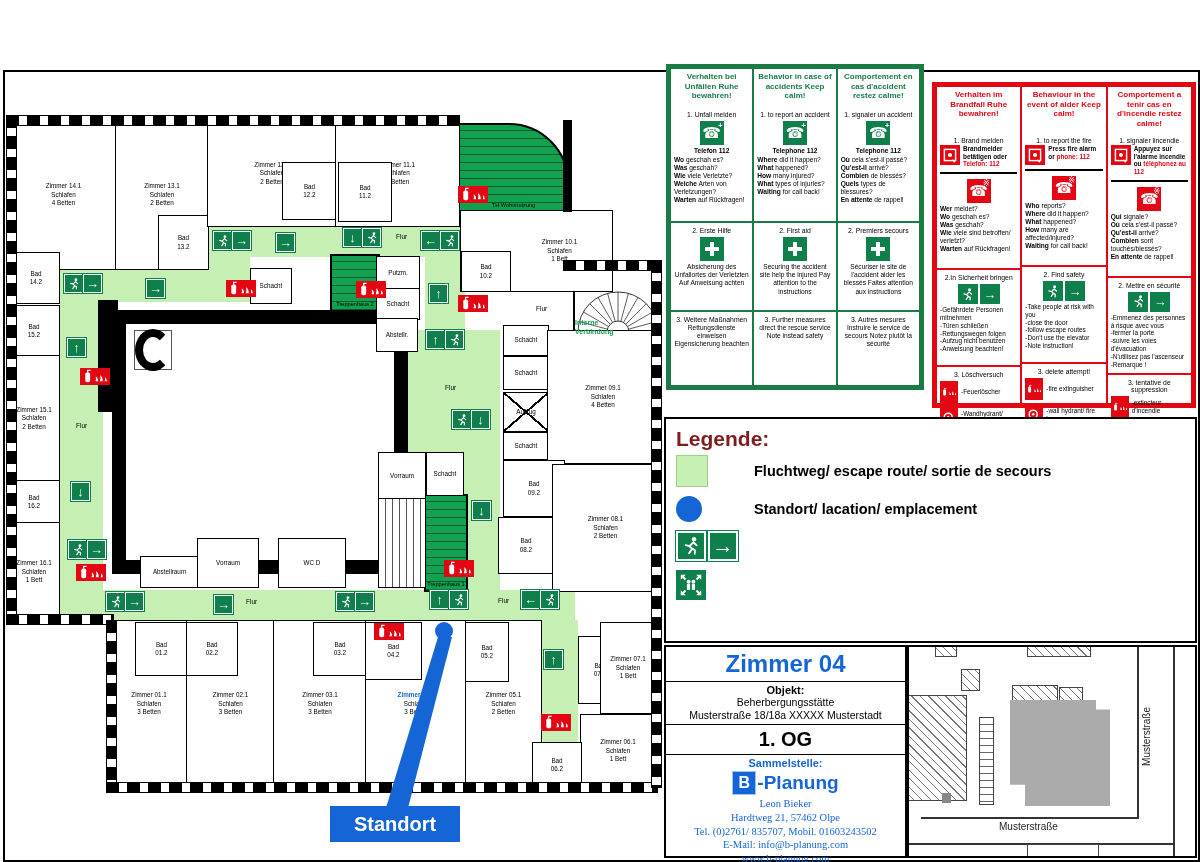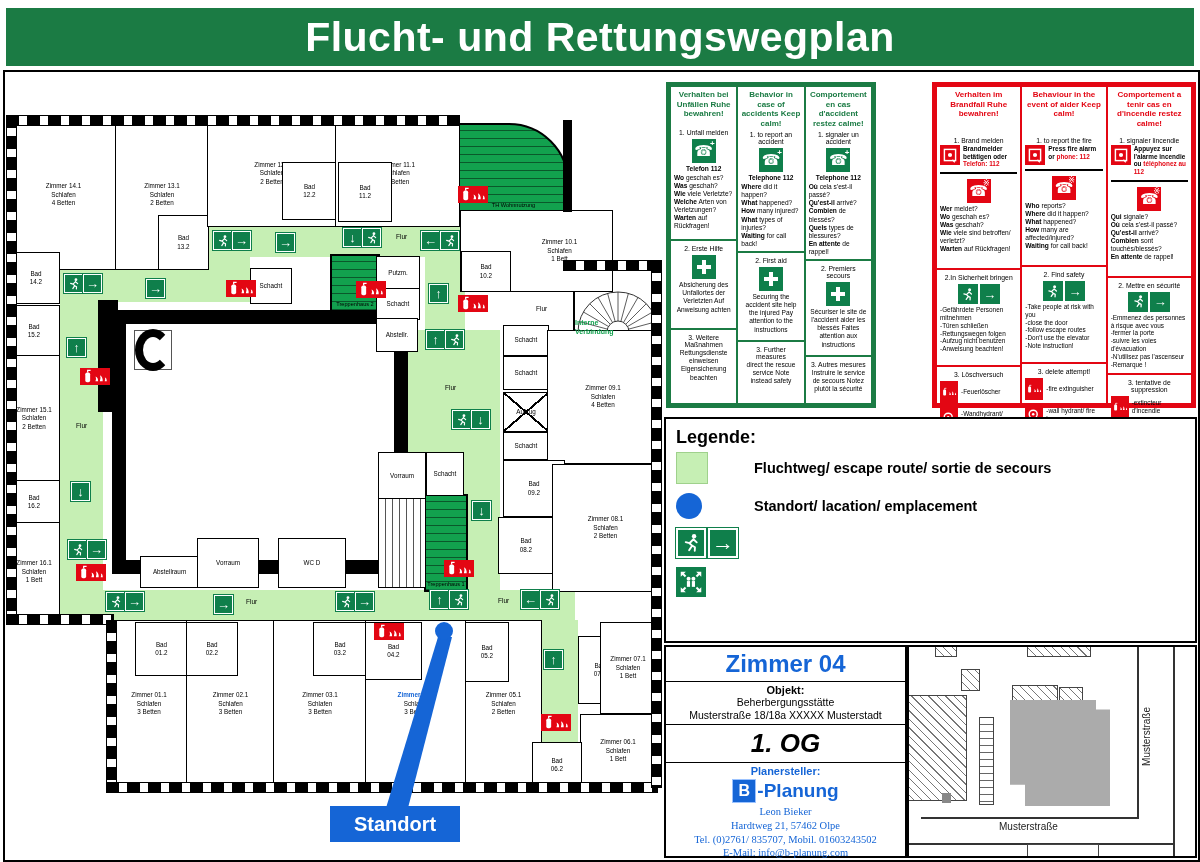--- a/index.html
+++ b/index.html
@@ -62,53 +62,52 @@
   .pdiv{border-top:2px solid #1b7b44;margin:3px -3px;}
   .panel.red .pdiv{border-top-color:#e30613;}
   .palarm{display:flex;gap:3px;align-items:flex-start;border-bottom:2.5px solid #000;padding-bottom:4px;margin-bottom:3px;}
   .palarm .atxt{font-size:6.4px;font-weight:bold;line-height:1.2;text-align:left;}
   .palarm .red, .redtxt{color:#e30613;}
   .prow{display:flex;gap:3px;align-items:center;font-size:6.4px;text-align:left;margin:2px 0;line-height:1.2;}
   .icon-sq{flex:0 0 auto;display:flex;align-items:center;justify-content:center;}
   .gsq{background:#0f7f4b;}  .rsq{background:#e30613;}
   
   #legend{position:absolute;border:2px solid #000;background:#fff;padding:8px 10px;box-sizing:border-box;}
-  #legend-title{color:#000000;font-weight:bold;font-size:18px;margin-bottom:4px;}
+  #legend-title{color:#7f1d1d;font-weight:bold;font-size:21px;margin-bottom:4px;}
   .leg-row{display:flex;align-items:center;gap:14px;margin-bottom:9px;}
   .leg-text{font-weight:bold;font-size:14.5px;}
   .leg-ic{flex:0 0 64px;display:flex;align-items:center;gap:2px;}
   
   #info-box{position:absolute;border:2px solid #000;background:#fff;box-sizing:border-box;display:flex;flex-direction:column;}
   .ib-row{border-bottom:1.5px solid #000;text-align:center;padding:2px 4px;}
   .ib-row:last-child{border-bottom:none;}
   #ib-title{color:#1565d6;font-size:24px;font-weight:bold;padding:3px 0;}
   .ib-obj-label{font-weight:bold;font-size:11px;}
   .ib-line{font-size:10.5px;line-height:1.25;}
-  #ib-floor{font-size:26px;font-weight:bold;padding:3px 0;font-style:italic;}
+  #ib-floor{font-size:20px;font-weight:bold;padding:3px 0;}
   #ib-planner{flex:1;}
   .blue-b{color:#1565d6;font-weight:bold;font-size:11px;}
   #logo-line{display:flex;align-items:center;justify-content:center;gap:1px;margin:2px 0;}
   #logo-b{width:22px;height:22px;background:#1565d6;color:#fff;font-weight:bold;font-size:16px;display:flex;align-items:center;justify-content:center;border:1.5px solid #9cc3ff;}
   #logo-rest{color:#1565d6;font-weight:bold;font-size:19px;}
   .ib-blue{color:#1565d6;font-size:10.5px;line-height:1.3;font-family:Liberation Serif, serif;}
   
   #site-map{position:absolute;border:2px solid #000;background:#fff;overflow:hidden;box-sizing:border-box;}
   .hatch{position:absolute;border:1px solid #444;background:repeating-linear-gradient(45deg,#fff 0 5px,#777 5px 6px);}
   .ladder{position:absolute;border:1px solid #444;background:repeating-linear-gradient(180deg,#fff 0 6px,#666 6px 7px);}
   .mline{position:absolute;background:#333;}
   .moutline{position:absolute;border:1px solid #444;background:#fff;}
   #map-building{position:absolute;background:#ababab;}
   .map-label{position:absolute;font-size:10px;color:#222;}
   .map-label.rot{writing-mode:vertical-rl;transform:rotate(180deg);}
 </style>
 </head>
 <body>
 
 <div id="sheet">
-  <div id="titlebar">Flucht- und Rettungswegplan</div>
   <div id="frame"></div>
   <div id="floor-plan">
       <div class="corridor" style="left: 207px; top: 225px; width: 255px; height: 32px;"></div>
       <div class="corridor" style="left: 207px; top: 225px; width: 43px; height: 77px;"></div>
       <div class="corridor" style="left: 58px; top: 268px; width: 149px; height: 34px;"></div>
       <div class="corridor" style="left: 60px; top: 268px; width: 43px; height: 352px;"></div>
       <div class="corridor" style="left: 62px; top: 590px; width: 513px; height: 32px;"></div>
       <div class="corridor" style="left: 540px; top: 620px; width: 38px; height: 122px;"></div>
       <div class="corridor" style="left: 425px; top: 253px; width: 40px; height: 82px;"></div>
       <div class="corridor" style="left: 398px; top: 330px; width: 102px; height: 92px;"></div>
@@ -531,21 +530,21 @@
           <path d="M15.5 14 q1.2-3 .2-5.5 q3 1.5 2.8 5.5z M20.5 14 q1.4-4 .2-7 q3.4 2 3 7z M26 14 q1-2.6 .2-4.6 q2.4 1.2 2.2 4.6z" fill="#fff"></path>
         </svg>
       </div>
       <svg width="1200" height="862" id="leader-svg">
         <polygon points="438,637 452,637 408,808 386,808" fill="#1565d6"></polygon>
       </svg>
       <div id="standort-dot" style="left: 435px; top: 622px; width: 18px; height: 18px;"></div>
       <div id="standort-box" style="left: 330px; top: 806px; width: 130px; height: 36px;">Standort</div>
     </div>
 
-  <div id="accident-panel" class="panel green" style="left:666px;top:82px;width:210px;height:326px;">
+  <div id="accident-panel" class="panel green" style="left:666px;top:64px;width:258px;height:326px;">
       <div class="pcol">
         <div class="phead">Verhalten bei Unfällen Ruhe bewahren!</div>
         <div class="plabel">1. Unfall melden</div>
         <div class="picon">
           <div class="icon-sq gsq" style="width:24px;height:24px;position:relative;color:#fff;font-size:15px;">☎<span style="position:absolute;top:0;right:1px;font-size:8px;font-weight:bold;">+</span></div>
         </div>
         <div class="pphone">Telefon  112</div>
         <div class="pq" style="min-height: 62px;">
           <div><b>Wo</b> geschah es?</div>
           <div><b>Was</b> geschah?</div>
@@ -868,21 +867,21 @@
 
   <div id="info-box" style="left:664px;top:645px;width:243px;height:213px;">
     <div class="ib-row" id="ib-title">Zimmer 04</div>
     <div class="ib-row">
       <div class="ib-obj-label">Objekt:</div>
       <div class="ib-line">Beherbergungsstätte</div>
       <div class="ib-line">Musterstraße 18/18a XXXXX Musterstadt</div>
     </div>
     <div class="ib-row" id="ib-floor">1. OG</div>
     <div class="ib-row" id="ib-planner">
-      <div class="blue-b">Planersteller:</div>
+      <div class="blue-b">Sammelstelle:</div>
       <div id="logo-line">
         <span id="logo-b">B</span>
         <span id="logo-rest">-Planung</span>
       </div>
       <div class="ib-blue">Leon Bieker</div>
       <div class="ib-blue">Hardtweg 21, 57462 Olpe</div>
       <div class="ib-blue">Tel. (0)2761/ 835707, Mobil. 01603243502</div>
       <div class="ib-blue">E-Mail: info@b-planung.com</div>
       <div class="ib-blue">www.b-planung.com</div>
     </div>

